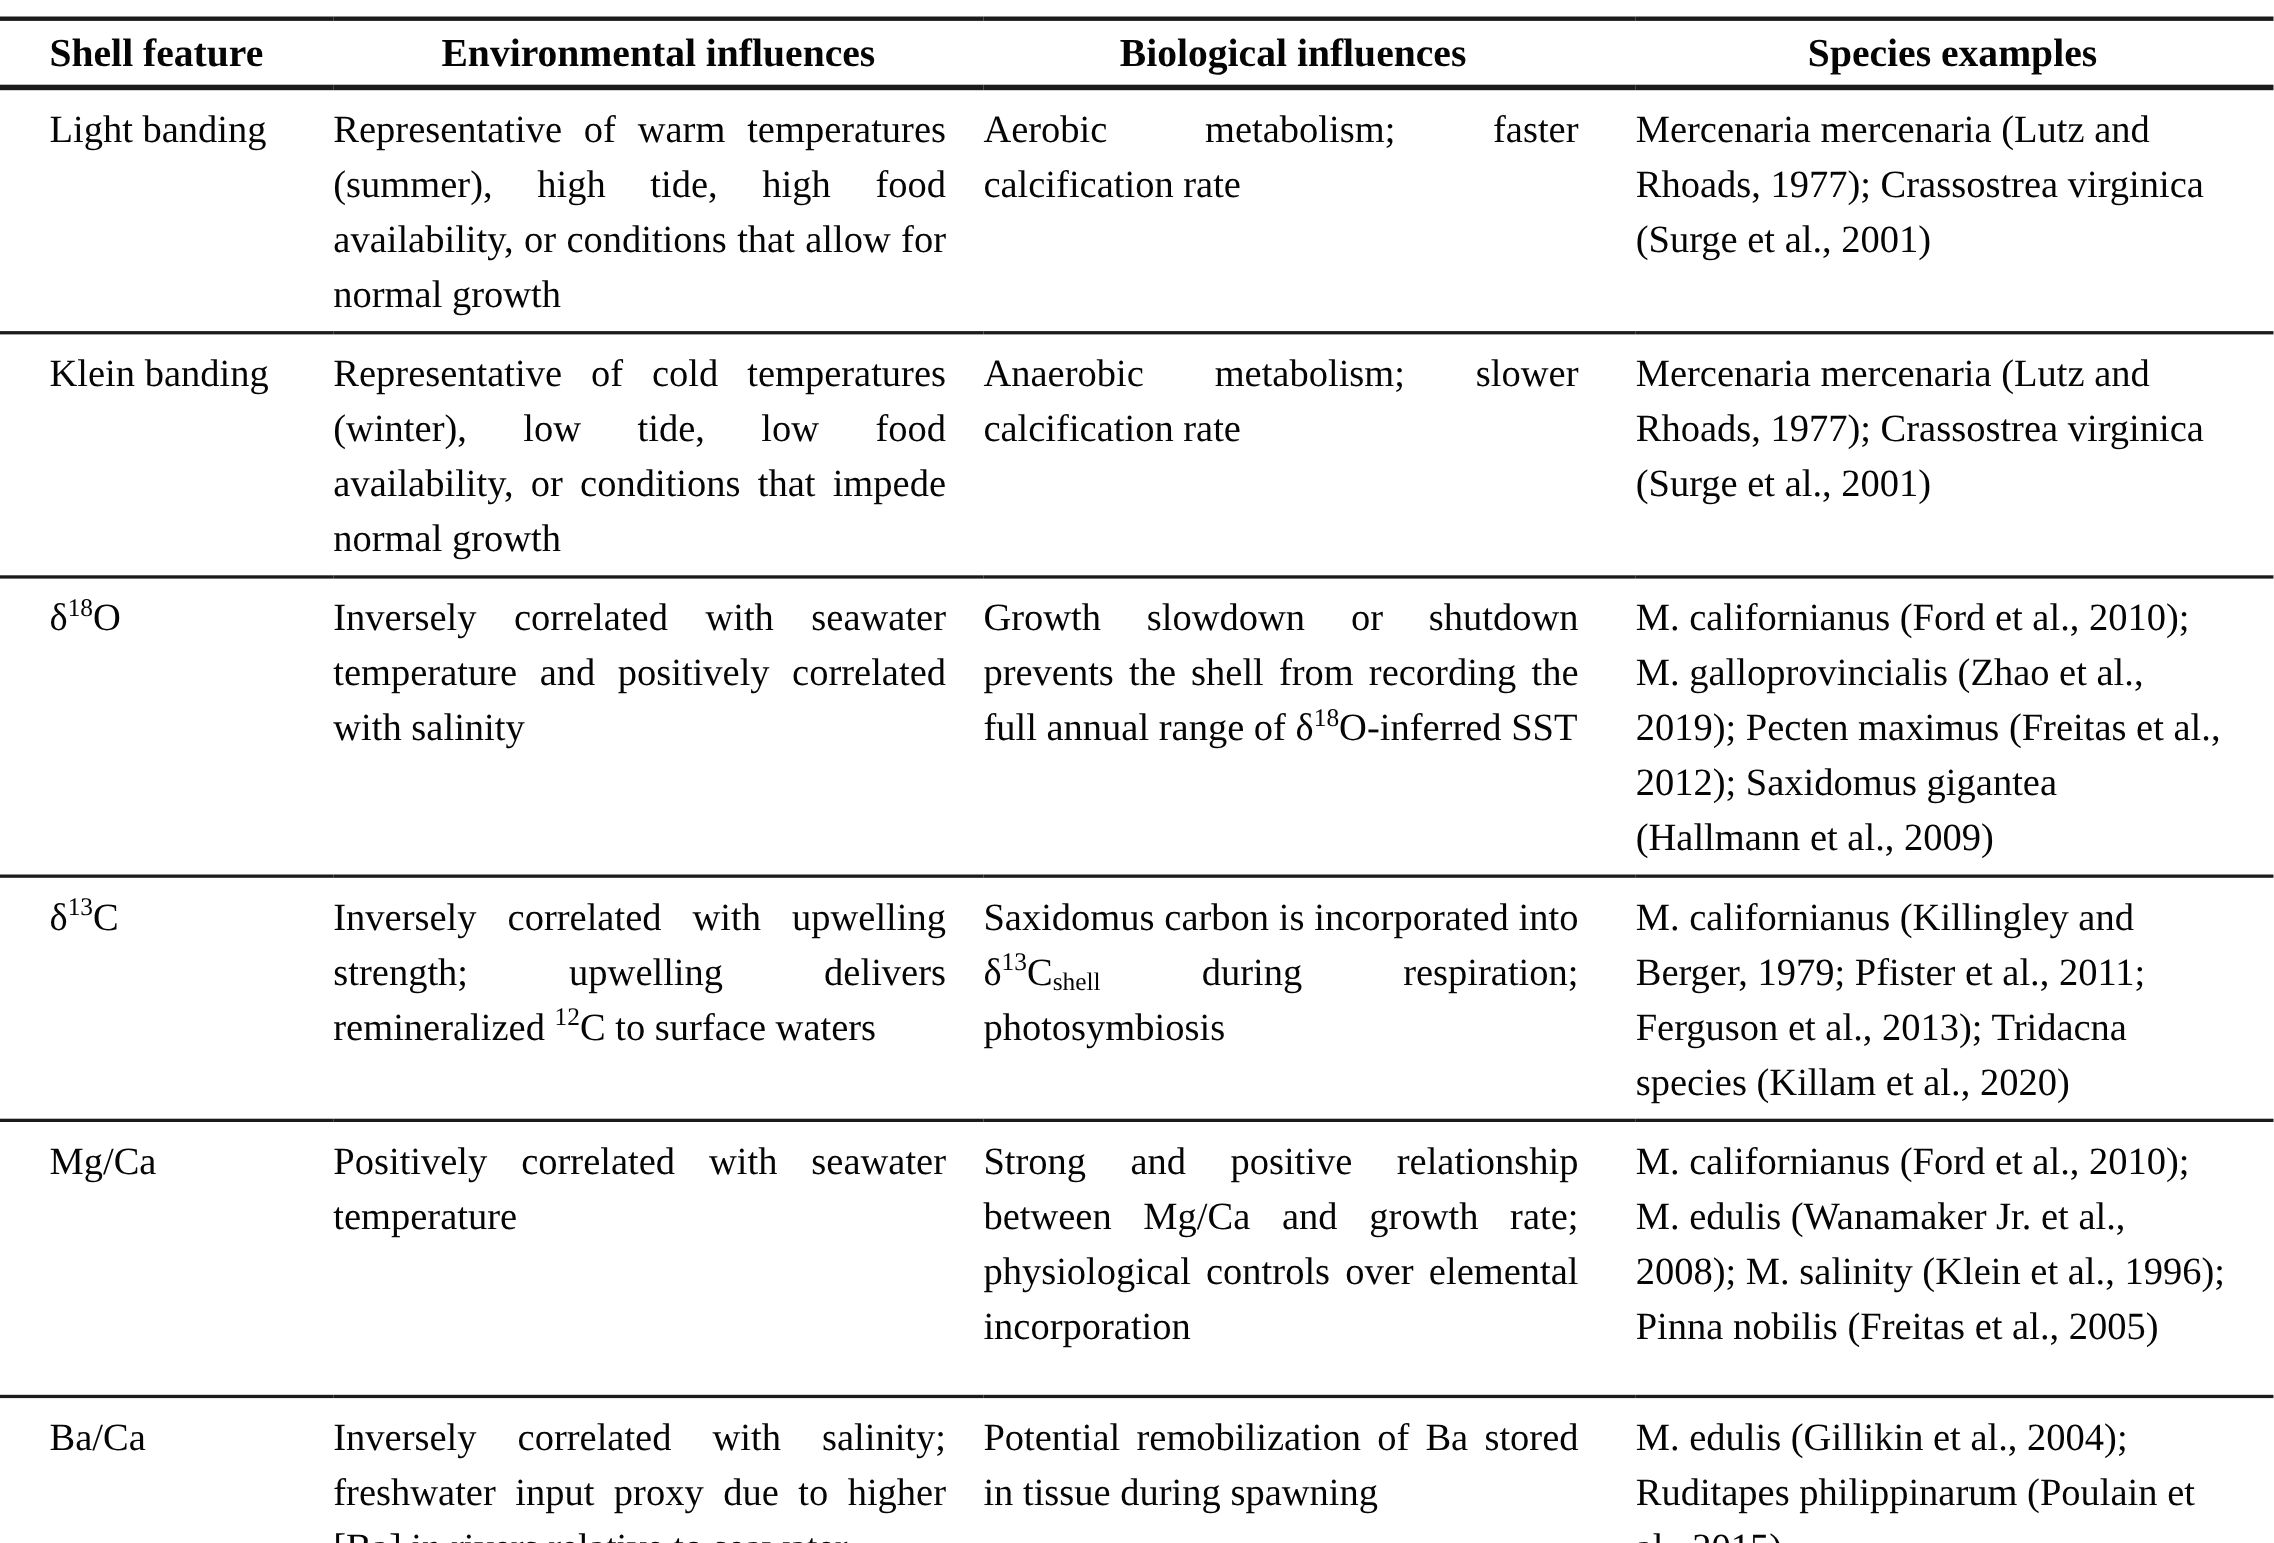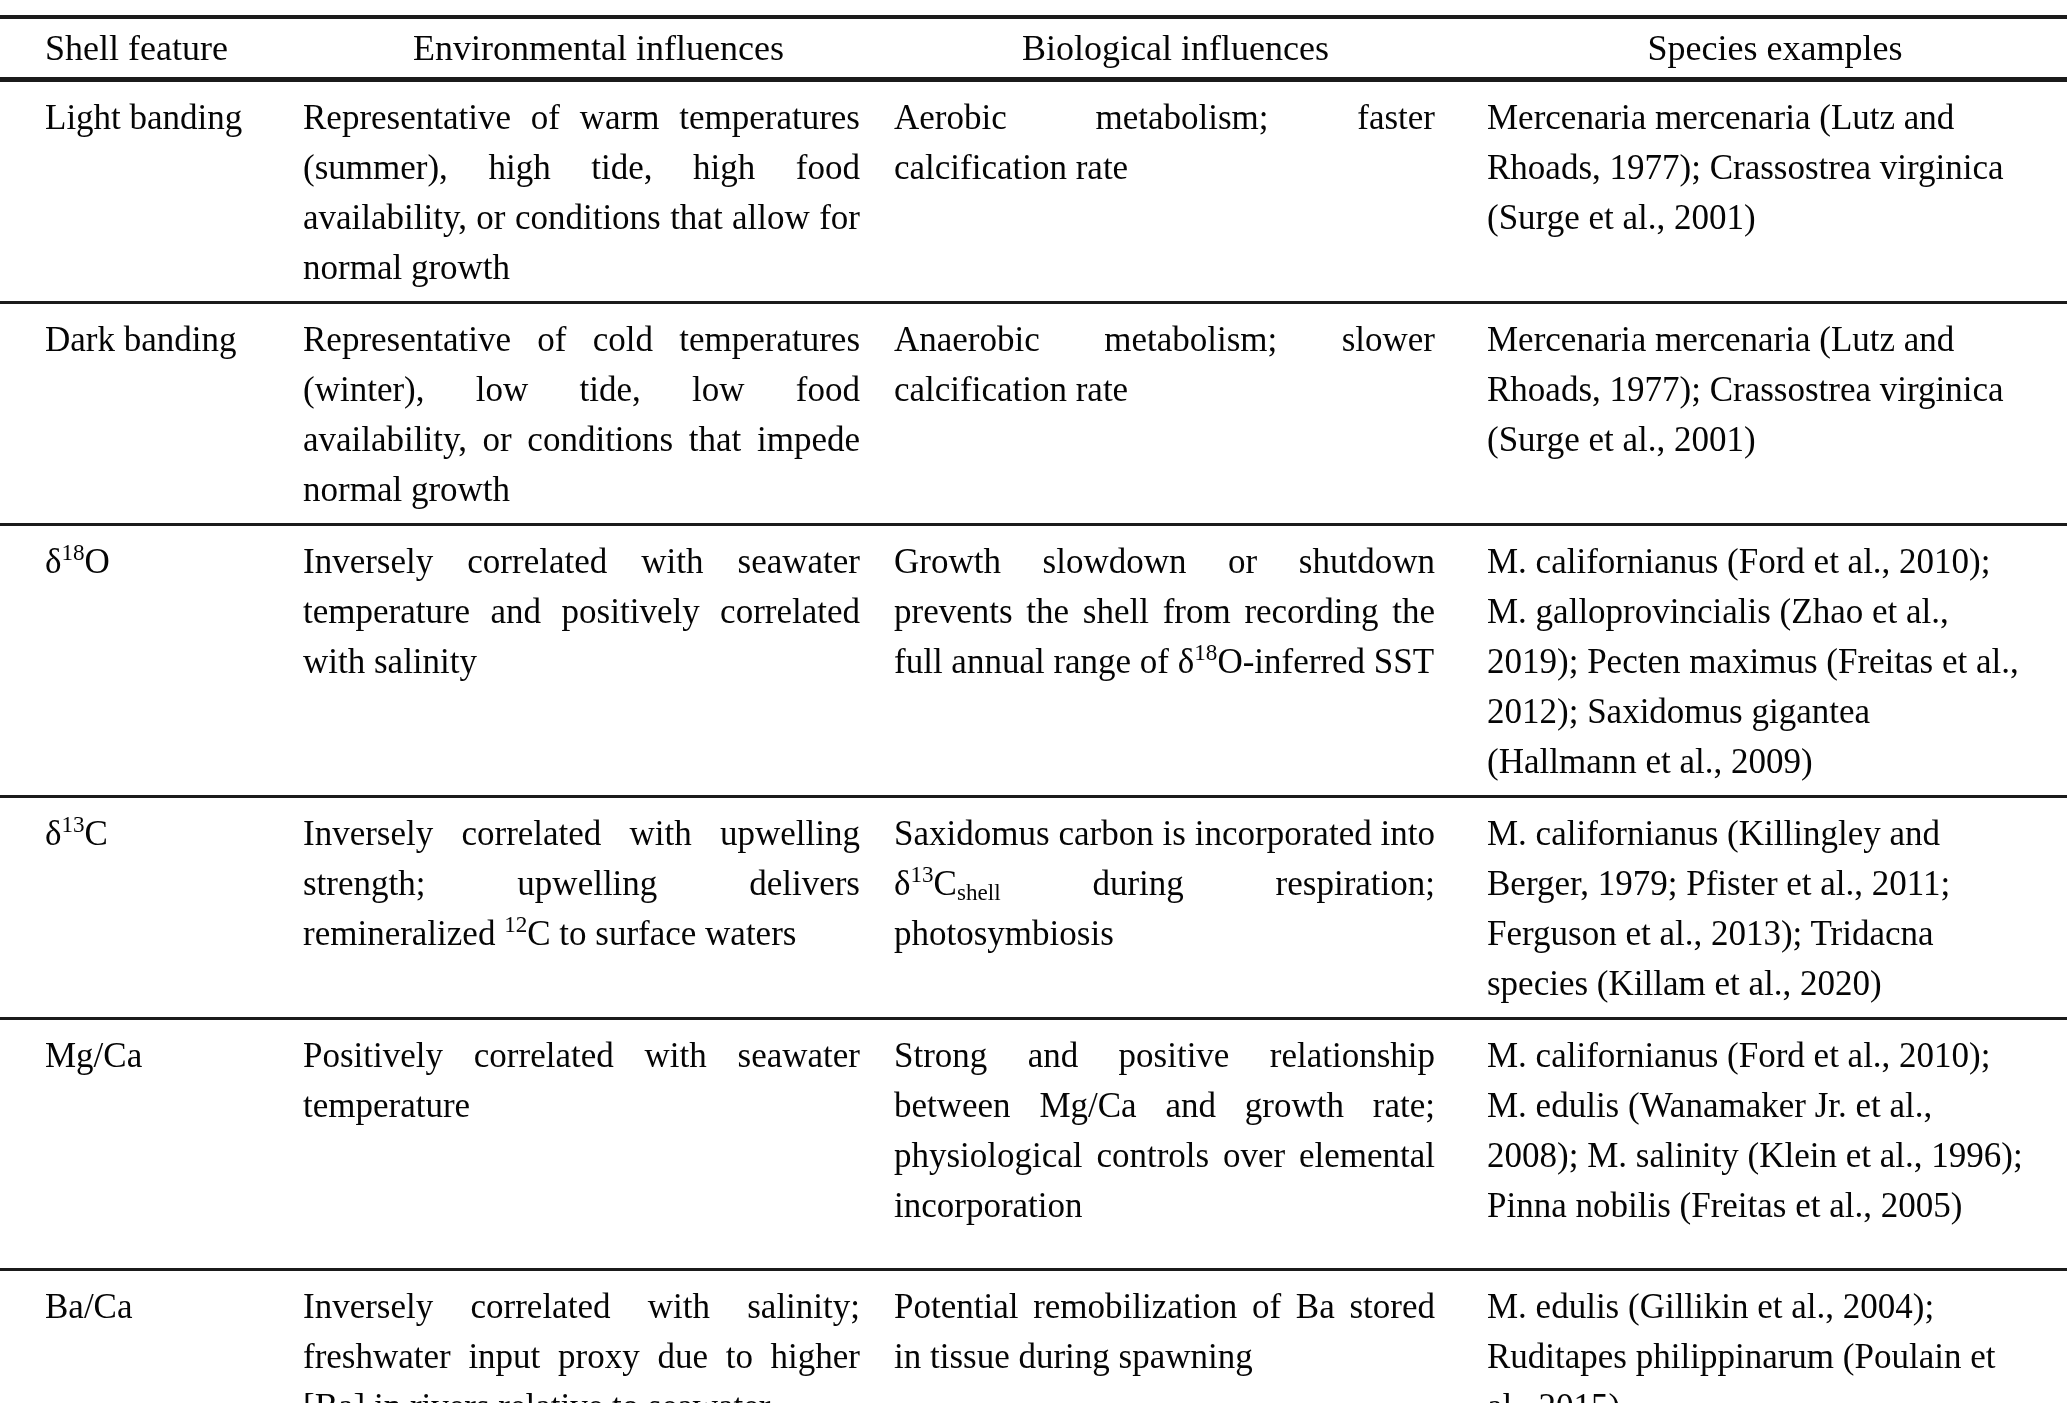--- a/index.html
+++ b/index.html
@@ -31,21 +31,21 @@
   }
   col.c-feature{width:303px;}
   col.c-environmental{width:591px;}
   col.c-biological{width:593px;}
   col.c-species{width:580px;}
   thead tr{
     height:62px;
     border-bottom:5px solid var(--rule-color);
   }
   th{
-    font-weight:normal;
+    font-weight:bold;
     font-size:36px;
     vertical-align:middle;
     text-align:center;
     padding:0;
     margin-left:48px;
   }
   th.col-feature{
     text-align:left;
     padding-left:45px;
   }
@@ -108,21 +108,21 @@
       </tr>
     </thead>
     <tbody>
         <tr>
           <td class="col-feature"><span>Light banding</span></td>
           <td class="col-environmental"><span>Representative of warm temperatures (summer), high tide, high food availability, or conditions that allow for normal growth</span></td>
           <td class="col-biological"><span>Aerobic metabolism; faster calcification rate</span></td>
           <td class="col-species"><span class="it">Mercenaria mercenaria</span><span> (Lutz and Rhoads, 1977); </span><span class="it">Crassostrea virginica</span><span> (Surge et al., 2001)</span></td>
         </tr>
         <tr>
-          <td class="col-feature"><span>Dark banding</span></td>
+          <td class="col-feature"><span>Klein banding</span></td>
           <td class="col-environmental"><span>Representative of cold temperatures (winter), low tide, low food availability, or conditions that impede normal growth</span></td>
           <td class="col-biological"><span>Anaerobic metabolism; slower calcification rate</span></td>
           <td class="col-species"><span class="it">Mercenaria mercenaria</span><span> (Lutz and Rhoads, 1977); </span><span class="it">Crassostrea virginica</span><span> (Surge et al., 2001)</span></td>
         </tr>
         <tr>
           <td class="col-feature"><span class="it">δ</span><sup>18</sup><span>O</span></td>
           <td class="col-environmental"><span>Inversely correlated with seawater temperature and positively correlated with salinity</span></td>
           <td class="col-biological"><span>Growth slowdown or shutdown prevents the shell from recording the full annual range of </span><span class="it">δ</span><sup>18</sup><span>O-inferred SST</span></td>
           <td class="col-species"><span class="it">M. californianus</span><span> (Ford et al., 2010); </span><span class="it">M. galloprovincialis</span><span> (Zhao et al., 2019); </span><span class="it">Pecten maximus</span><span> (Freitas et al., 2012); </span><span class="it">Saxidomus gigantea</span><span> (Hallmann et al., 2009)</span></td>
         </tr>

